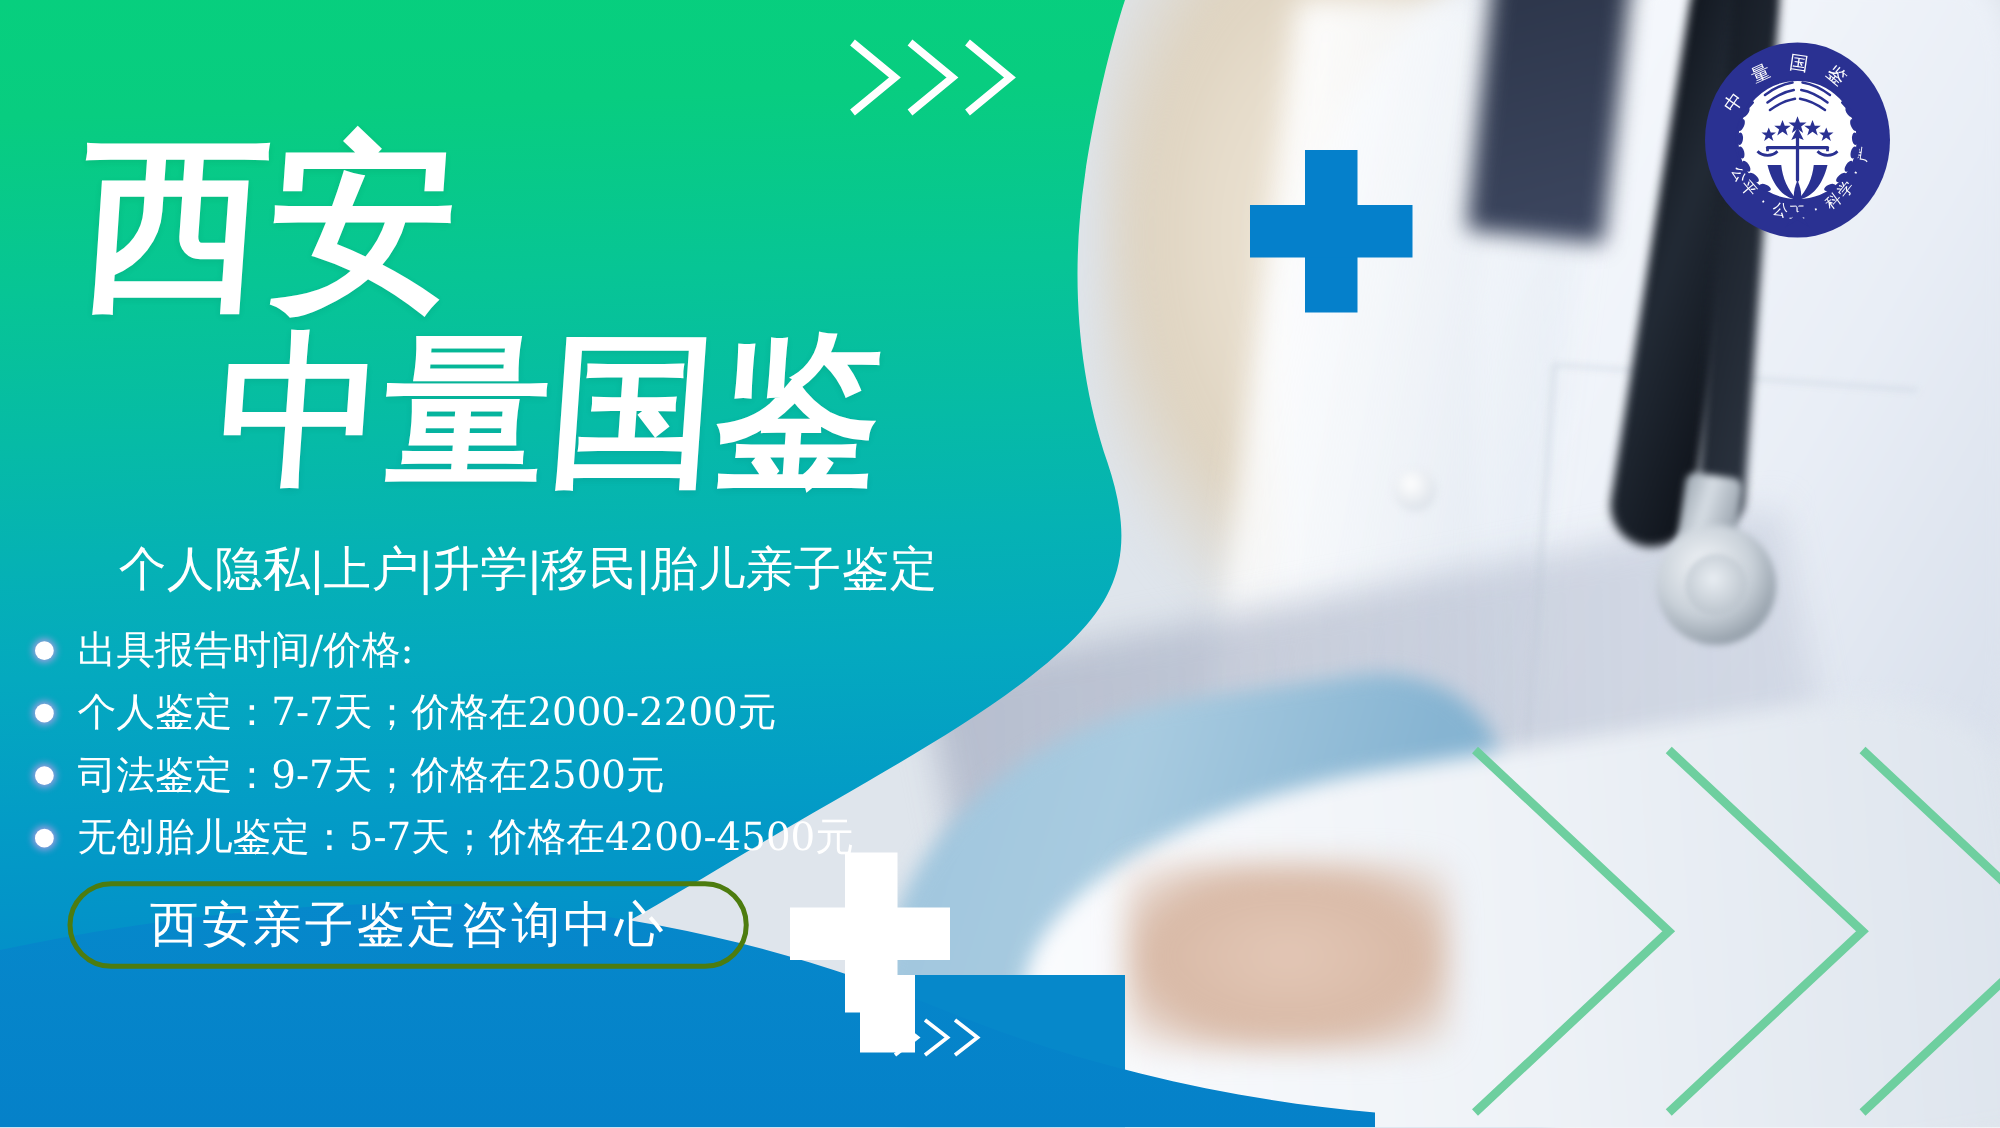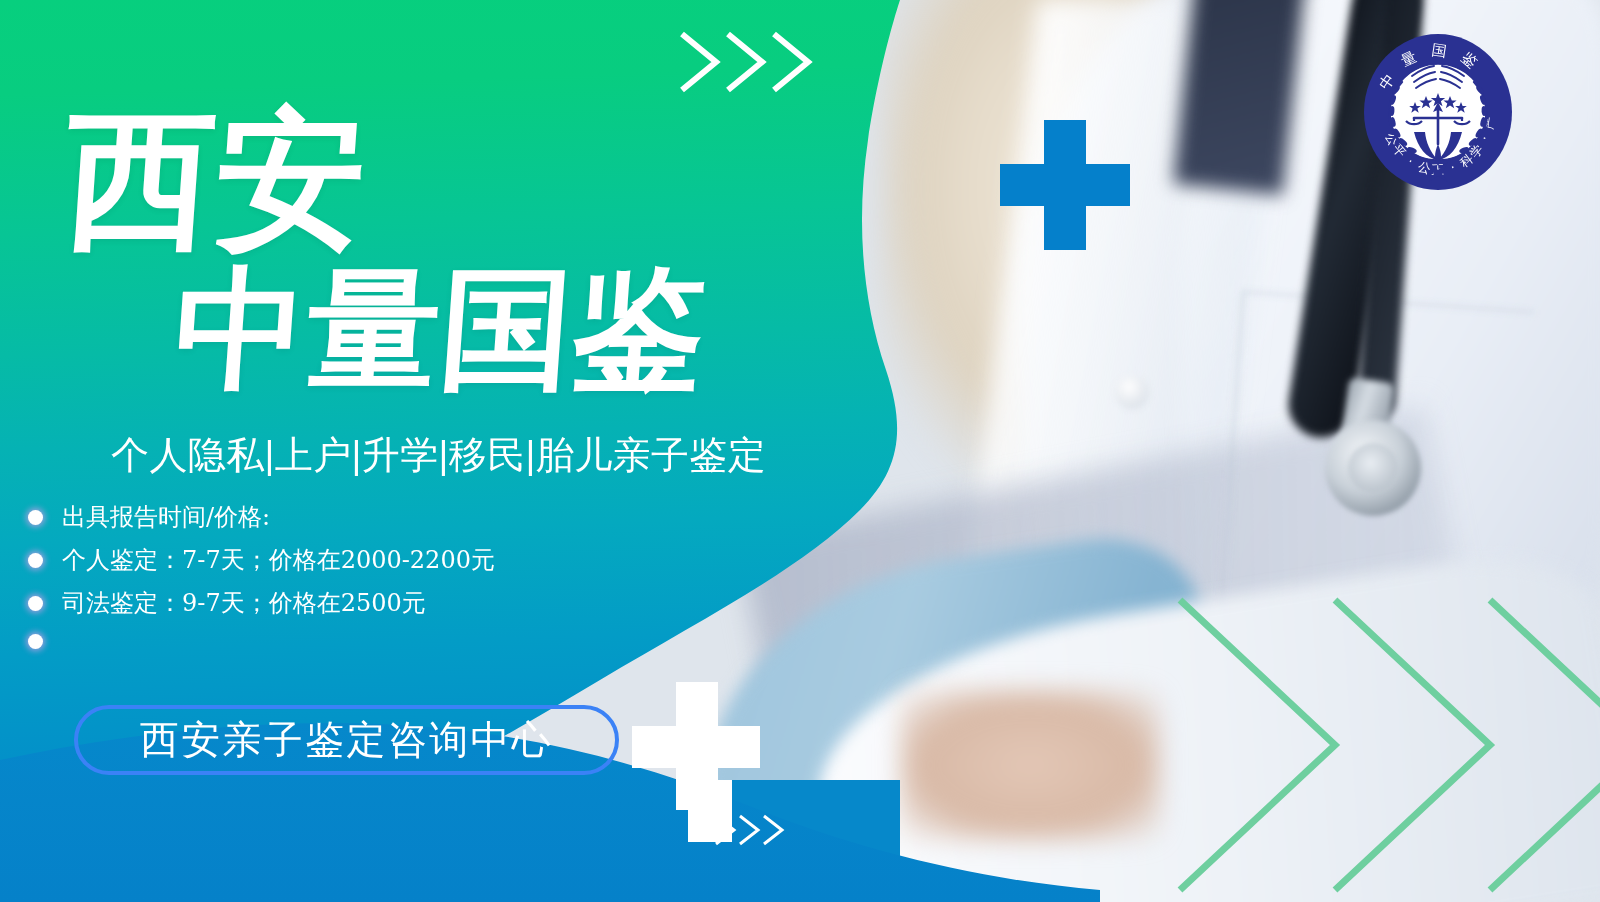--- a/index.html
+++ b/index.html
@@ -172,46 +172,45 @@
     display:block;font-size:132px;line-height:1.05;
     padding-left:120px;margin-top:6px;
     transform:skewX(-4deg);
   }
 
   .subtitle{
     position:absolute; left:95px; top:430px; width:700px;
     color:#ffffff; font-size:38px; letter-spacing:.01em;
     font-family:"Liberation Sans","DejaVu Sans",sans-serif;
     white-space:nowrap;
-    margin-left:16px;
   }
 
   .bullets{
     position:absolute; left:28px; top:505px; width:740px;
     margin:0; padding:0; list-style:none;
     color:#ffffff;
     font-family:"DejaVu Serif","Liberation Serif",serif;
   }
   .bullets li{
     display:flex; align-items:center;
-    font-size:24px; line-height:1.0;
+    font-size:31px; line-height:1.0;
     margin-bottom:19px;
     white-space:nowrap;
   }
   .dot{
     width:15px;height:15px;border-radius:50%;
     background:#ffffff;
     box-shadow:0 0 6px 2px rgba(186,160,230,.85);
     margin-right:19px; flex:0 0 auto;
   }
 
   .cta{
-    position:absolute; left:74px; top:705px;
+    position:absolute; left:54px; top:705px;
     width:545px; height:70px;
-    border:4px solid #3b82f6;
+    border:4px solid #4d7c0f;
     border-radius:40px;
     display:flex; align-items:center; justify-content:center;
     color:#ffffff; font-size:39px; letter-spacing:.06em;
     font-family:"DejaVu Serif","Liberation Serif",serif;
     background:transparent;
     box-sizing:border-box;
   }
 
   
   .cross{position:absolute;}
@@ -324,20 +323,21 @@
     <li>
       <span class="dot"></span>
       <span>个人鉴定：7-7天；价格在2000-2200元</span>
     </li>
     <li>
       <span class="dot"></span>
       <span>司法鉴定：9-7天；价格在2500元</span>
     </li>
     <li>
       <span class="dot"></span>
+      <span>无创胎儿鉴定：5-7天；价格在4200-4500元</span>
     </li>
   </ul>
 
   <div class="cta">
     <span>西安亲子鉴定咨询中心</span>
   </div>
 
   <div class="logo">
     <svg width="152" height="160" viewBox="0 0 152 160">
       <defs>

